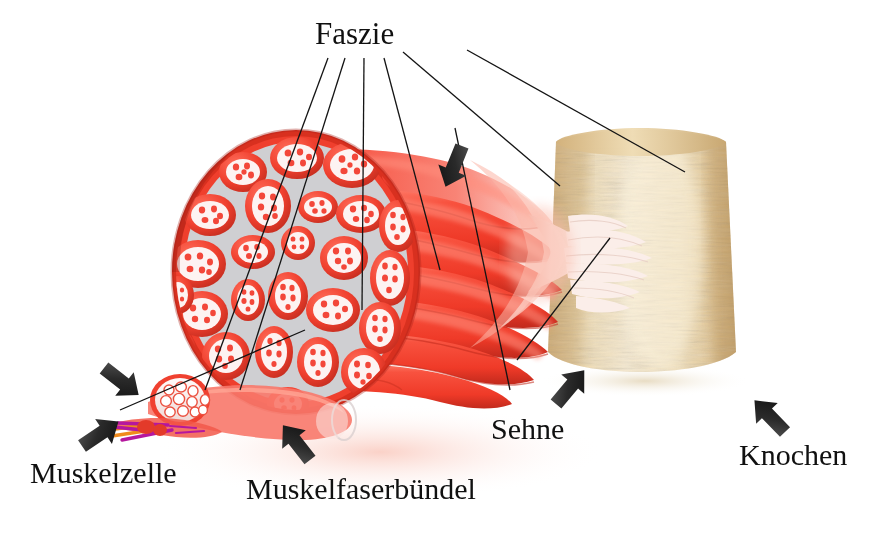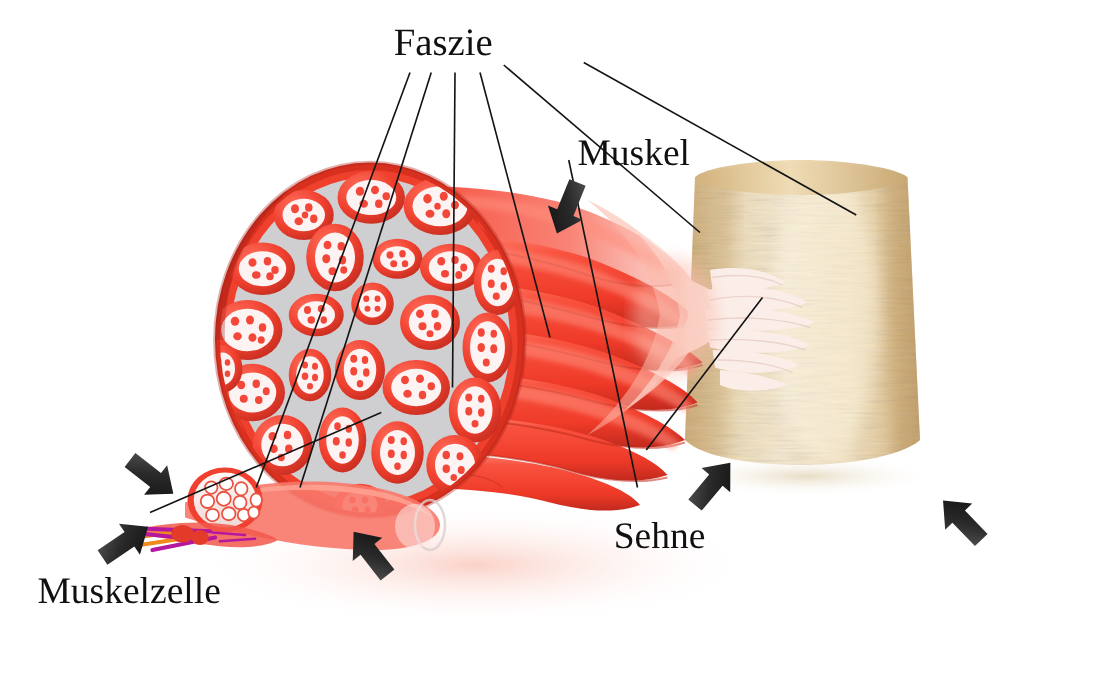--- a/index.html
+++ b/index.html
@@ -604,17 +604,18 @@
       <g transform="translate(556,404) rotate(-50)">
         <path d="M0 -7 L26 -7 L26 -15 L44 0 L26 15 L26 7 L0 7 Z"></path>
       </g>
       <g transform="translate(785,432) rotate(-134)">
         <path d="M0 -7 L26 -7 L26 -15 L44 0 L26 15 L26 7 L0 7 Z"></path>
       </g>
     </g>
   </svg>
 
   <div class="lbl" id="lbl-faszie">Faszie</div>
-  <div class="lbl" id="lbl-muskel">Muskel</div>
   <div class="lbl" id="lbl-muskelzelle">Muskelzelle</div>
+  <div class="lbl" id="lbl-muskelfaserbuendel">Muskelfaserbündel</div>
   <div class="lbl" id="lbl-sehne">Sehne</div>
+  <div class="lbl" id="lbl-knochen">Knochen</div>
 
 </div>
 
 </body></html>

